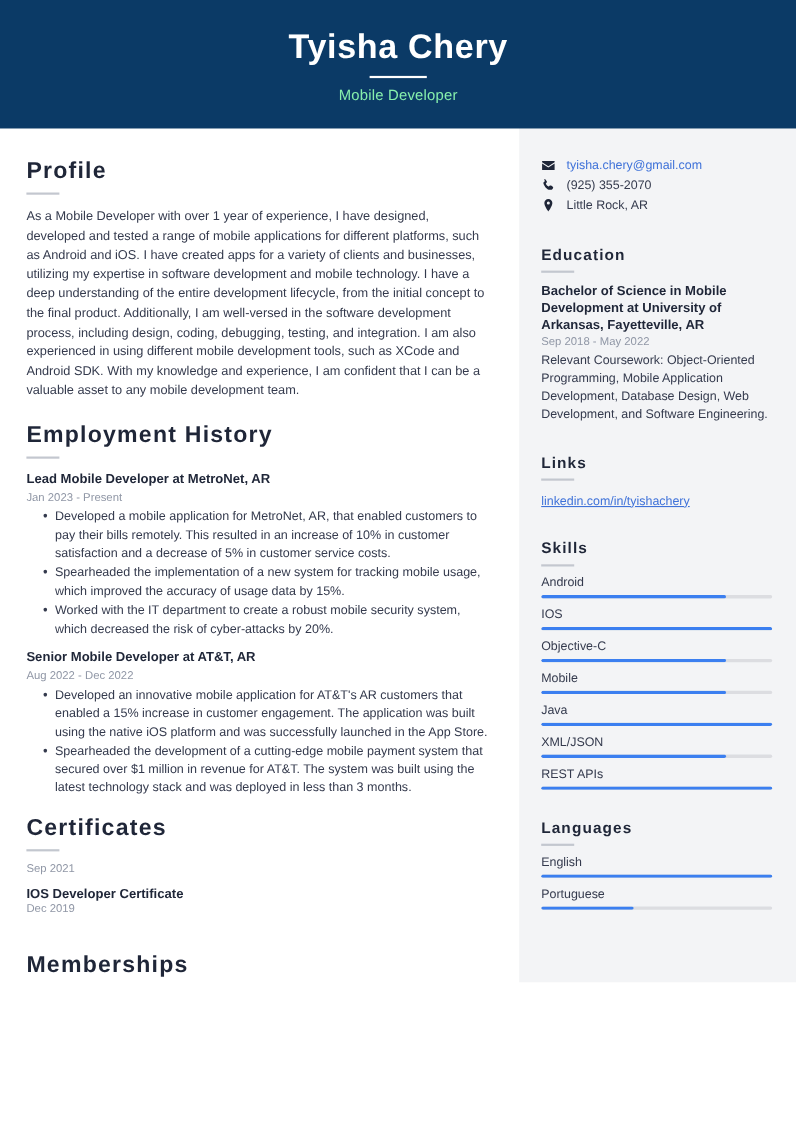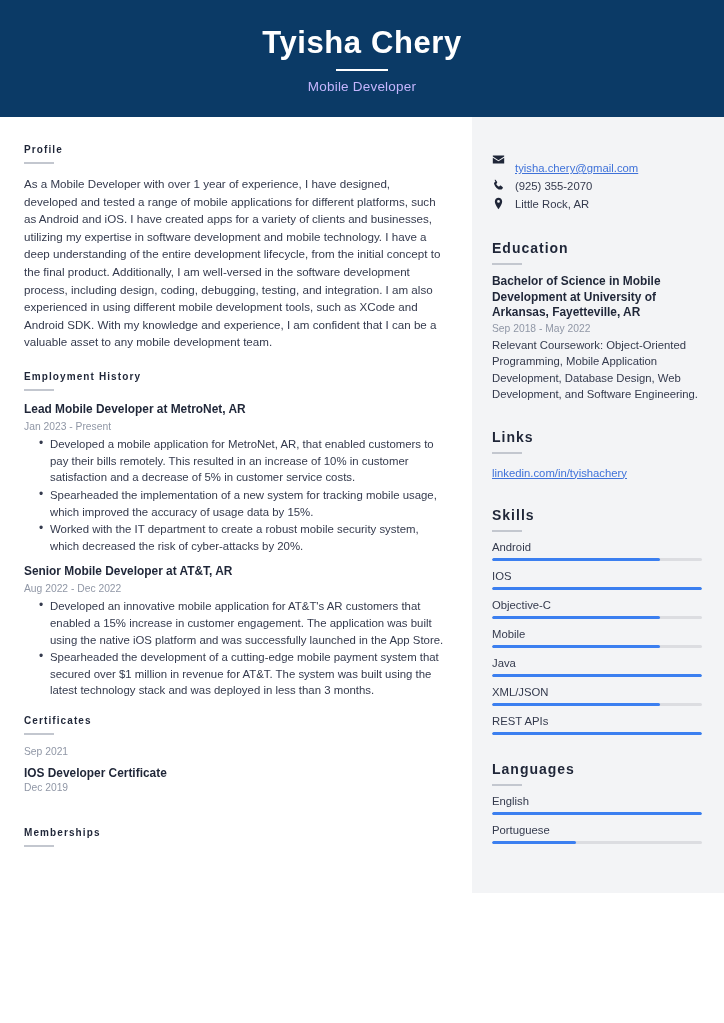--- a/index.html
+++ b/index.html
@@ -42,21 +42,21 @@
     line-height: 1.05;
     margin: 0;
   }
   .name-rule {
     width: 52px;
     height: 2px;
     background: #ffffff;
     margin: 9px 0 8px 0;
   }
   .job-title {
-    color: #c4b5fd;
+    color: #86efac;
     font-size: 13.5px;
     font-weight: normal;
     letter-spacing: 0.2px;
     text-align: right;
   }
 
   
   .body-area {
     flex: 1 1 auto;
     display: flex;
@@ -74,21 +74,21 @@
   .side-col {
     flex: 1 1 auto;
     background: #f3f4f6;
     box-sizing: border-box;
     padding: 27px 22px 0 20px;
     overflow: hidden;
   }
 
   
   .sec-title {
-    font-size: 10px;
+    font-size: 21px;
     font-weight: bold;
     color: #1f2638;
     letter-spacing: 1.1px;
     margin: 0;
   }
   .sec-rule {
     width: 30px;
     height: 2px;
     background: #c3c7cf;
     margin: 7px 0 11px 0;
@@ -179,22 +179,20 @@
     flex: 0 0 16px;
     display: flex;
     align-items: center;
     justify-content: flex-start;
     margin-right: 7px;
     color: #1f2638;
   }
   .contact-ico svg { display: block; }
   .link-text {
     color: #3f72d9;
-    text-decoration: underline;
-    margin-top: 18px;
   }
 
   .edu-title {
     font-size: 11.9px;
     font-weight: bold;
     color: #1f2638;
     line-height: 1.32;
     margin: 0 0 2px 0;
   }
   .edu-date {

